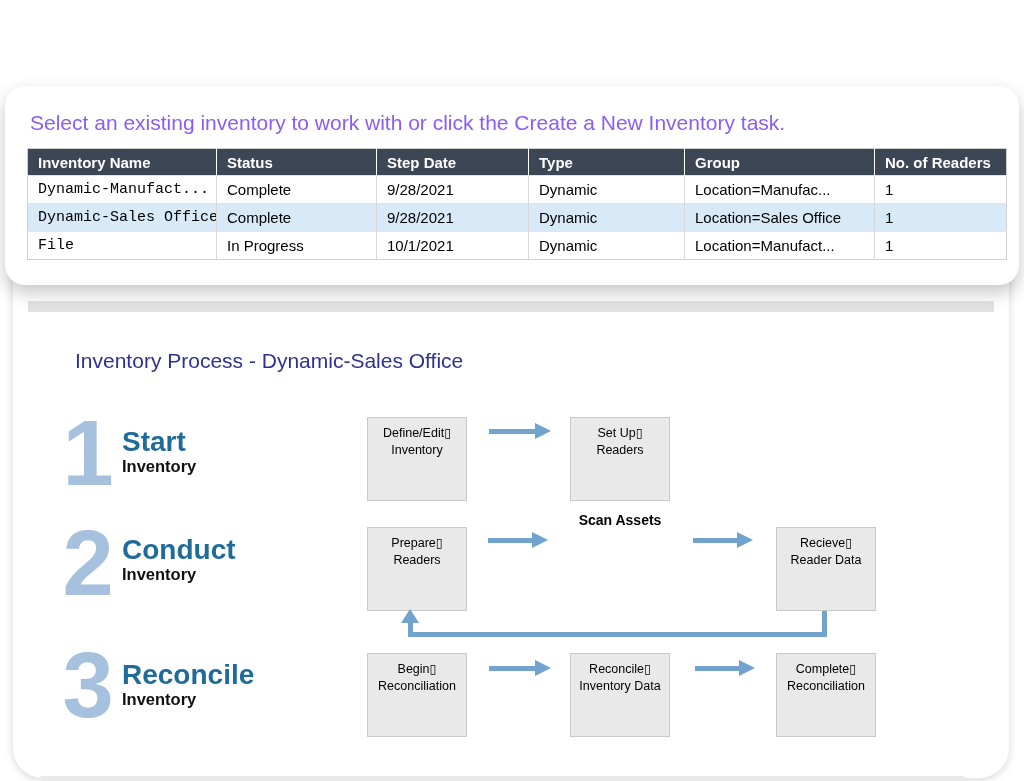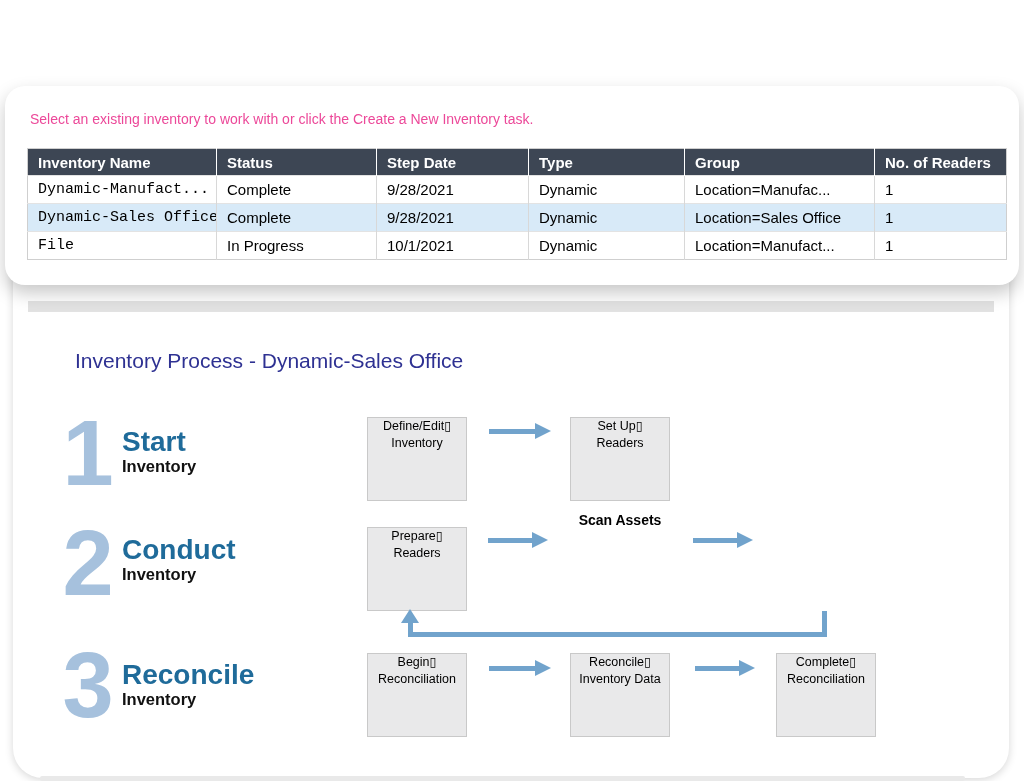--- a/index.html
+++ b/index.html
@@ -30,21 +30,21 @@
     background:#ffffff;border-radius:30px;box-shadow:0 2px 8px rgba(0,0,0,.16);z-index:1;}
   .bottom-strip{position:absolute;left:40px;top:776px;width:925px;height:5px;
     background:#e9e9e9;border-radius:2px;z-index:2;}
   .front-panel{position:absolute;left:28px;top:300px;width:966px;height:475px;
     background:#ffffff;border-radius:0 0 30px 30px;z-index:3;}
   .front-panel .gray-band{position:absolute;left:0;top:1px;width:100%;height:11px;background:#e2e2e2;}
 
   
   .dialog-card{position:absolute;left:5px;top:86px;width:1014px;height:199px;
     background:#ffffff;border-radius:20px;box-shadow:0 8px 18px rgba(0,0,0,.22);z-index:6;}
-  .instruction{position:absolute;left:25px;top:25px;font-size:14px;color:#ec4899;}
+  .instruction{position:absolute;left:25px;top:25px;font-size:21px;color:#8b5cf6;}
 
   .inv-table{position:absolute;left:22px;top:62px;width:979px;border:1px solid #cfcfcf;
     border-collapse:collapse;table-layout:fixed;font-size:15px;}
   .inv-table th{background:var(--header-bar);color:#fff;font-weight:bold;text-align:left;
     height:27px;padding:0 0 0 10px;border-left:1px solid rgba(255,255,255,.35);white-space:nowrap;overflow:hidden;}
   .inv-table th:first-child{border-left:none;}
   .inv-table td{height:28px;padding:0 0 0 10px;color:#000;background:#fff;
     border-left:1px solid #d8d8d8;border-top:1px solid #e3e3e3;white-space:nowrap;overflow:hidden;}
   .inv-table td:first-child{border-left:none;font-family:Liberation Mono, monospace;}
   .inv-table tr.selected td{background:var(--selected-row);}
@@ -52,21 +52,21 @@
 
   
   .diagram-title{position:absolute;left:75px;top:349px;font-size:21px;color:var(--diagram-title);z-index:4;}
   .step-num{position:absolute;left:56px;width:64px;text-align:center;z-index:4;
     font-size:92px;line-height:92px;font-weight:bold;color:var(--step-number);}
   .step-text{position:absolute;left:122px;z-index:4;}
   .step-word{font-size:28px;font-weight:bold;color:var(--step-word);line-height:30px;}
   .step-sub{font-size:16.5px;font-weight:bold;color:#111;line-height:18px;}
 
   .flow-box{position:absolute;width:100px;height:84px;background:var(--box-fill);
-    border:1px solid var(--box-border);z-index:4;text-align:center;
+    border:1px solid var(--box-border);z-index:4;text-align:center;padding-top:7px;
     font-size:12.5px;line-height:1.35;color:#000;}
   .scan-label{position:absolute;left:560px;top:512px;width:120px;text-align:center;
     font-size:14px;font-weight:bold;color:#000;z-index:4;}
 
   .h-arrow{position:absolute;height:16px;z-index:4;}
   .h-arrow .shaft{position:absolute;left:0;top:5.5px;height:5px;background:var(--accent-arrow);}
   .h-arrow .head{position:absolute;right:0;top:0;width:0;height:0;
     border-top:8px solid transparent;border-bottom:8px solid transparent;
     border-left:16px solid var(--accent-arrow);}
   .fb-seg{position:absolute;background:var(--accent-arrow);z-index:4;}
@@ -111,20 +111,24 @@
     <div>Define/Edit▯</div>
     <div>Inventory</div>
   </div>
   <div class="flow-box" style="left:570px;top:417px;">
     <div>Set Up▯</div>
     <div>Readers</div>
   </div>
   <div class="flow-box" style="left:367px;top:527px;">
     <div>Prepare▯</div>
     <div>Readers</div>
+  </div>
+  <div class="flow-box" style="left:776px;top:527px;">
+    <div>Recieve▯</div>
+    <div>Reader Data</div>
   </div>
   <div class="flow-box" style="left:367px;top:653px;">
     <div>Begin▯</div>
     <div>Reconciliation</div>
   </div>
   <div class="flow-box" style="left:570px;top:653px;">
     <div>Reconcile▯</div>
     <div>Inventory Data</div>
   </div>
   <div class="flow-box" style="left:776px;top:653px;">

